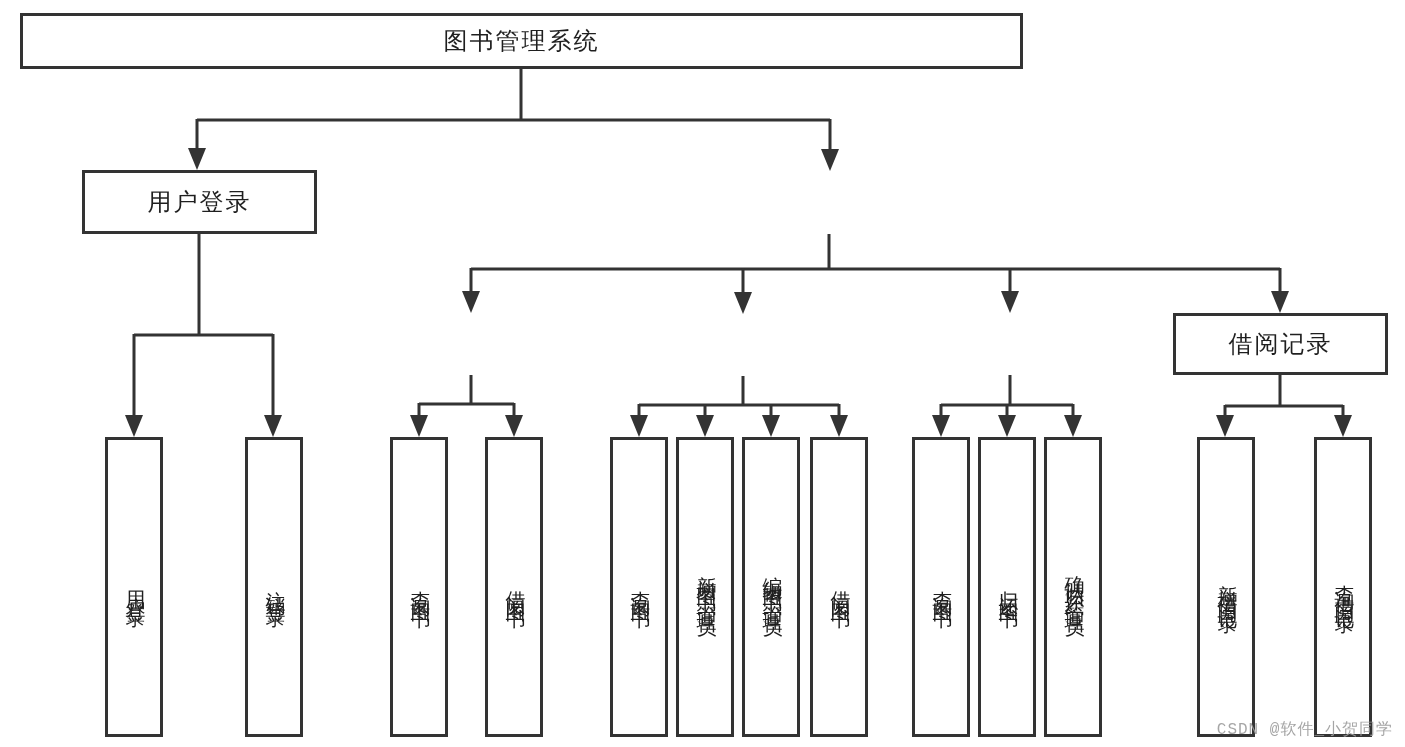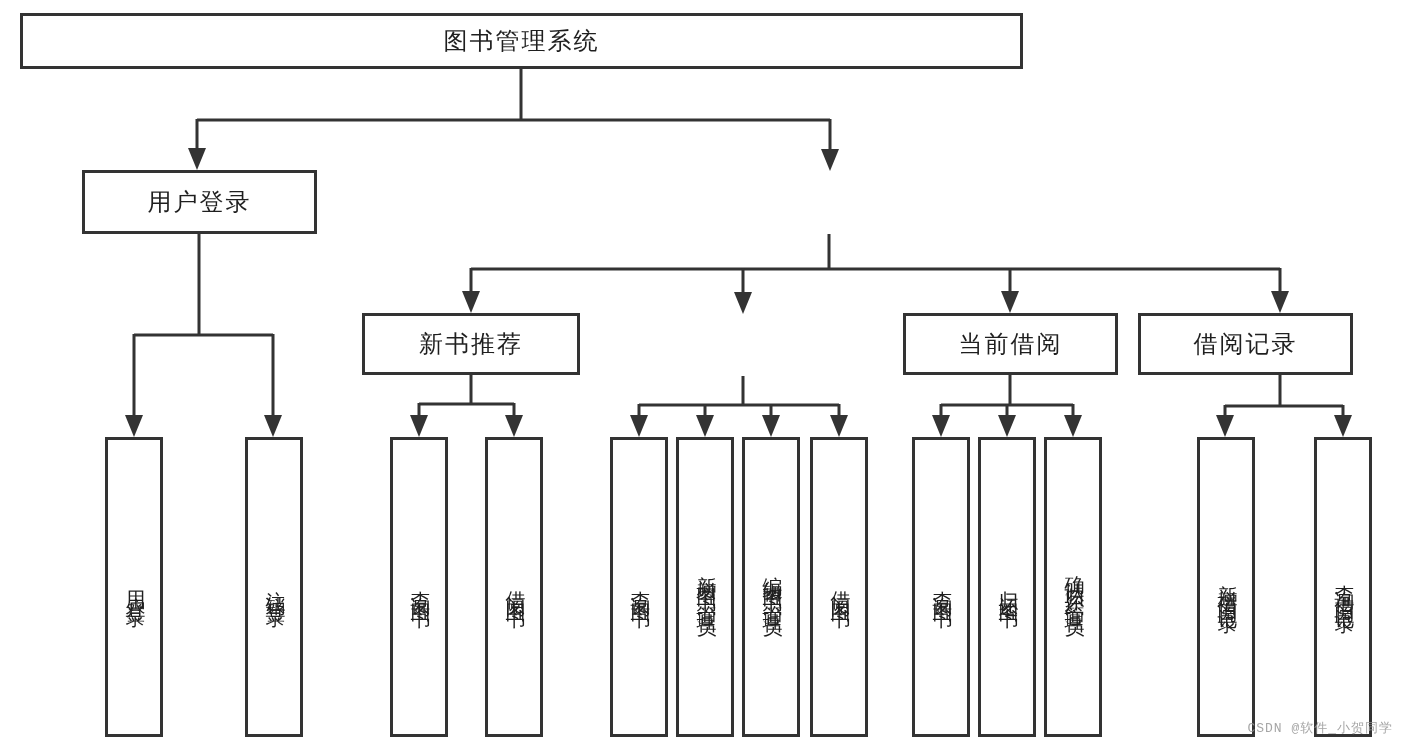--- a/index.html
+++ b/index.html
@@ -16,33 +16,33 @@
   
   .root{left:20px;top:13px;width:1003px;height:56px;}
   
   .l2a{left:82px;top:170px;width:235px;height:64px;}
   .l2b{left:712px;top:171px;width:235px;height:63px;}
   
   .l3{top:313px;height:62px;}
   .l3a{left:362px;width:218px;}
   .l3b{left:633px;top:314px;width:220px;}
   .l3c{left:903px;width:215px;}
-  .l3d{left:1138px;width:215px;}
+  .l3d{left:1173px;width:215px;}
   
   .leaf{top:437px;width:58px;height:300px;font-size:20px;letter-spacing:0;}
   .leaf span{
     writing-mode:vertical-rl;text-orientation:mixed;letter-spacing:6px;
     white-space:nowrap;line-height:1;
   }
   .lf0{left:105px;} .lf1{left:245px;} .lf2{left:390px;} .lf3{left:485px;}
   .lf4{left:610px;} .lf5{left:676px;} .lf6{left:742px;} .lf7{left:810px;}
   .lf8{left:912px;} .lf9{left:978px;} .lf10{left:1044px;}
   .lf11{left:1197px;} .lf12{left:1314px;}
   .watermark{
-    position:absolute;right:12px;top:719px;z-index:5;font-size:13px;
+    position:absolute;right:12px;top:719px;z-index:5;font-size:16px;
     color:#9c9c9c;letter-spacing:1px;white-space:nowrap;opacity:.9;
   }
 </style>
 </head>
 <body>
 
 <div class="canvas">
 
   <svg class="wires" viewBox="0 0 1405 747" xmlns="http://www.w3.org/2000/svg">
     <g stroke="#333333" stroke-width="3" fill="none">
@@ -91,22 +91,20 @@
       <polygon points="1064,415 1082,415 1073,437"></polygon>
       <polygon points="1216,415 1234,415 1225,437"></polygon>
       <polygon points="1334,415 1352,415 1343,437"></polygon>
     </g>
   </svg>
 
   <div class="node root">图书管理系统</div>
 
   <div class="node l2a">用户登录</div>
 
-  <div class="node l3 l3a">新书推荐</div>
-  <div class="node l3 l3c">当前借阅</div>
   <div class="node l3 l3d">借阅记录</div>
 
   <div class="node leaf lf0">
     <span>用户登录</span>
   </div>
   <div class="node leaf lf1">
     <span>注销登录</span>
   </div>
   <div class="node leaf lf2">
     <span>查询图书</span>

